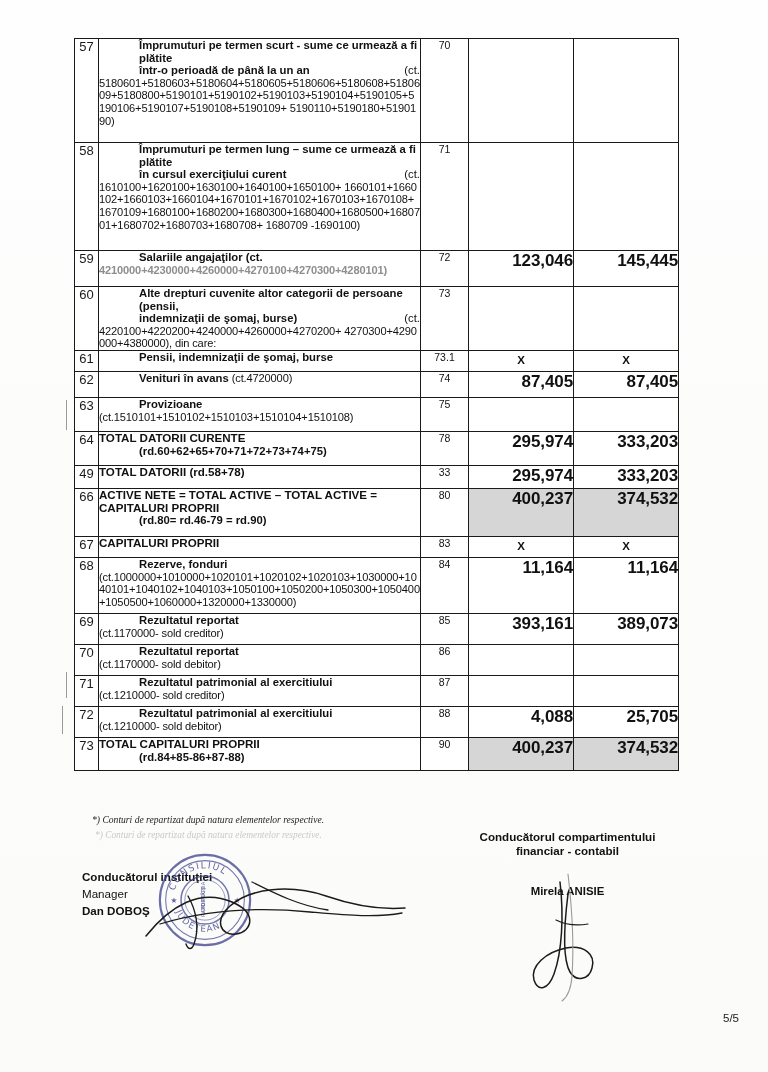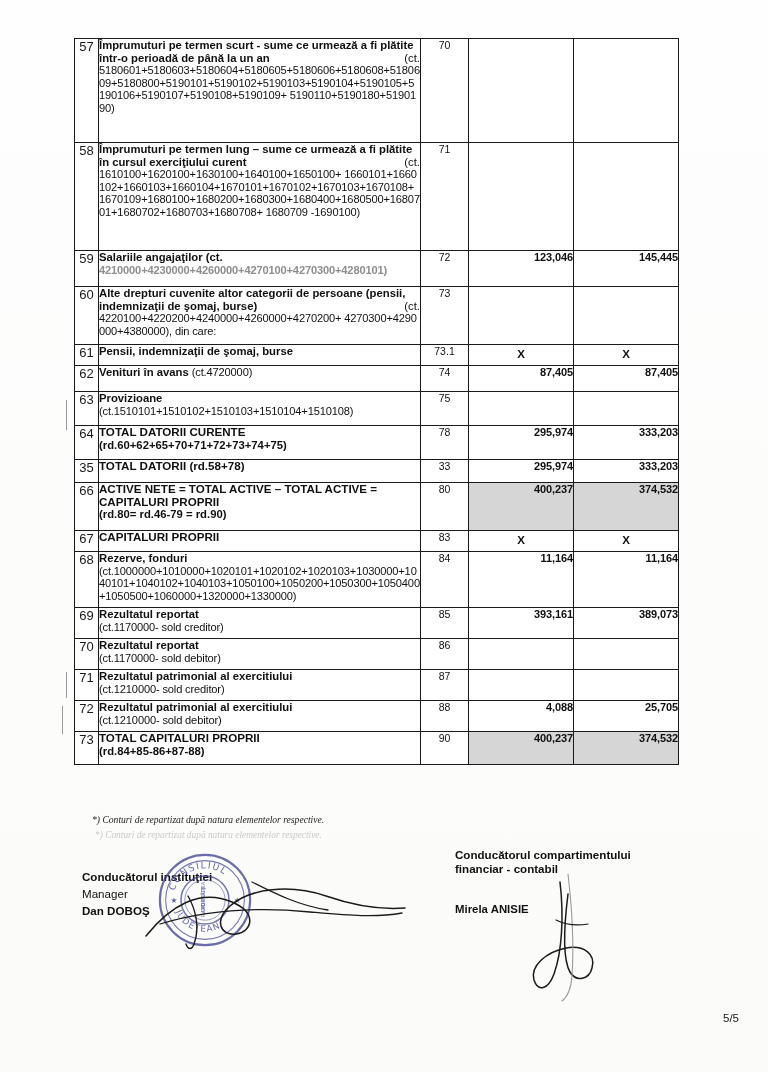--- a/index.html
+++ b/index.html
@@ -47,38 +47,38 @@
     vertical-align:middle;
     padding:0 1px;
   }
   .code{
     text-align:center;
     font-size:10.5px;
     vertical-align:middle;
   }
   .val{
     text-align:right;
-    font-size:11px;
+    font-size:17px;
     font-weight:bold;
     padding:2px 4px 0 2px;
     letter-spacing:-0.1px;
   }
   .val.x{
     text-align:center;
     font-weight:bold;
     font-size:11.5px;
     padding-top:3px;
   }
   .shade{background:#d6d6d6;}
   .desc{
     padding:1px 3px 2px 4px;
     font-size:11.3px;
     line-height:12.6px;
   }
-  .desc b,.bold{font-weight:bold;}
+  .desc b,.bold{font-weight:bold;margin-left:40px;}
   .acct{
     font-weight:normal;
     font-size:11.1px;
     letter-spacing:-0.15px;
     word-break:break-all;
   }
   .acct.faint{color:#8e8e8e;font-weight:bold;}
   .rt{float:right;font-weight:normal;}
   .allcaps{font-weight:bold;font-size:11.6px;}
 
@@ -103,23 +103,23 @@
   
   .sig-left{
     position:absolute; left:82px; top:868px;
     font-size:11.6px; line-height:17px;
   }
   .sig-left .l1{font-weight:bold;}
   .sig-left .l2{font-weight:normal;}
   .sig-left .l3{font-weight:bold;}
 
   .sig-right{
-    position:absolute; left:455px; top:848px;
+    position:absolute; left:455px; top:830px;
     width:225px;
-    text-align:left;
+    text-align:center;
     font-size:11.6px; line-height:14px;
     font-weight:bold;
   }
   .sig-right .name{
     display:block;
     margin-top:26px;
     font-weight:bold;
     font-size:11.4px;
   }
 
@@ -259,21 +259,21 @@
         <td class="desc">
           <div class="allcaps">TOTAL DATORII CURENTE</div>
           <div class="bold">(rd.60+62+65+70+71+72+73+74+75)</div>
         </td>
         <td class="code">78</td>
         <td class="val">295,974</td>
         <td class="val">333,203</td>
       </tr>
 
       <tr style="height:23px;">
-        <td class="nr">35</td>
+        <td class="nr">49</td>
         <td class="desc">
           <div class="allcaps">TOTAL DATORII (rd.58+78)</div>
         </td>
         <td class="code">33</td>
         <td class="val">295,974</td>
         <td class="val">333,203</td>
       </tr>
 
       <tr style="height:48px;">
         <td class="nr">66</td>

